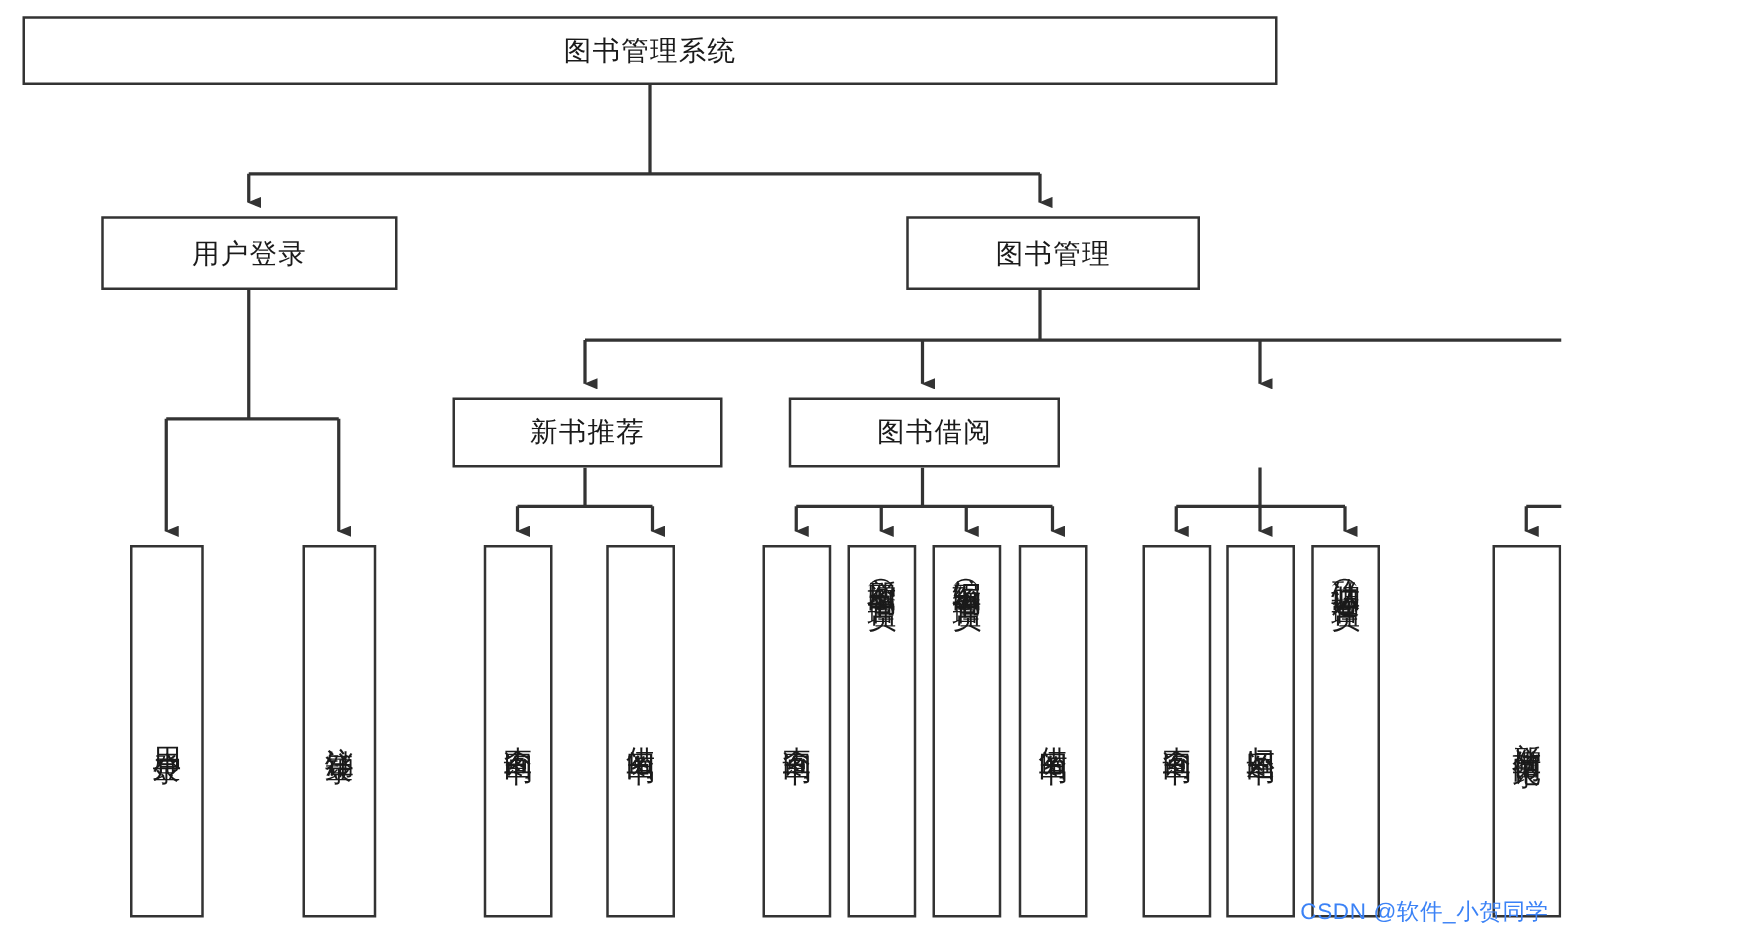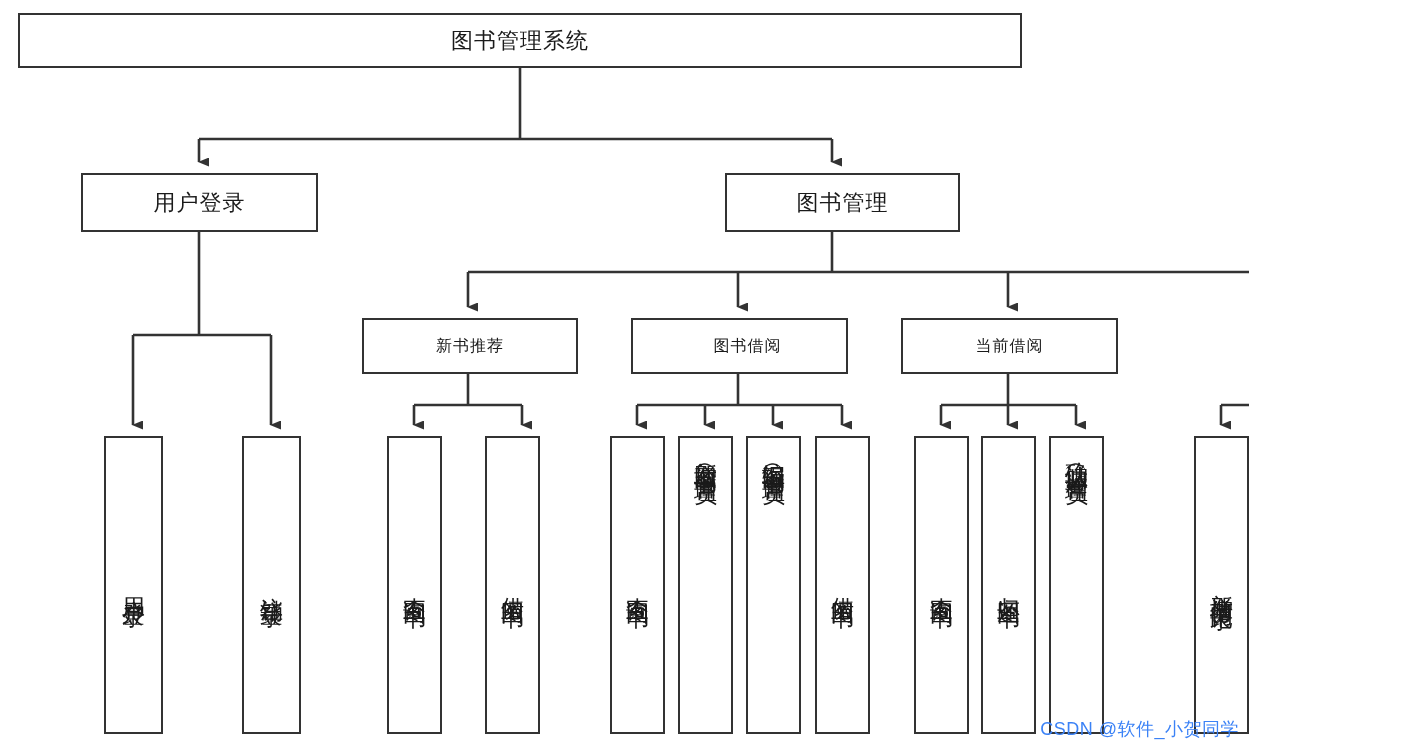--- a/index.html
+++ b/index.html
@@ -36,21 +36,21 @@
     color: #1a1a1a;
   }
   .node .label {
     font-size: 22px;
     letter-spacing: 1px;
     line-height: 1.25;
     white-space: nowrap;
   }
   .node.root .label { font-size: 22px; }
   .node.lvl2 .label { font-size: 22px; }
-  .node.lvl3 .label { font-size: 16px; }
+  .node.lvl3 .label { font-size: 22px; }
   .node.leaf {
     align-items: flex-start;
     padding-top: 6px;
   }
   .node.leaf .label {
     writing-mode: vertical-rl;
     text-orientation: upright;
     font-size: 23px;
     letter-spacing: 3px;
     line-height: 1;
@@ -136,23 +136,20 @@
   <div class="node lvl2" style="left:713px; top:173px; width:235px; height:59px;margin-left:12px;">
     <span class="label">图书管理</span>
   </div>
 
   <div class="node lvl3" style="left:362px; top:318px; width:216px; height:56px;">
     <span class="label">新书推荐</span>
   </div>
   <div class="node lvl3" style="left:631px; top:318px; width:217px; height:56px;padding-left:16px;">
     <span class="label">图书借阅</span>
   </div>
-  <div class="node lvl3" style="left:901px; top:318px; width:217px; height:56px;">
-    <span class="label">当前借阅</span>
-  </div>
 
   <div class="node leaf center" style="left:104px; top:436px; width:59px; height:298px;">
     <span class="label">用户登录</span>
   </div>
   <div class="node leaf center" style="left:242px; top:436px; width:59px; height:298px;">
     <span class="label">注销登录</span>
   </div>
 
   <div class="node leaf center" style="left:387px; top:436px; width:55px; height:298px;">
     <span class="label">查询图书</span>

